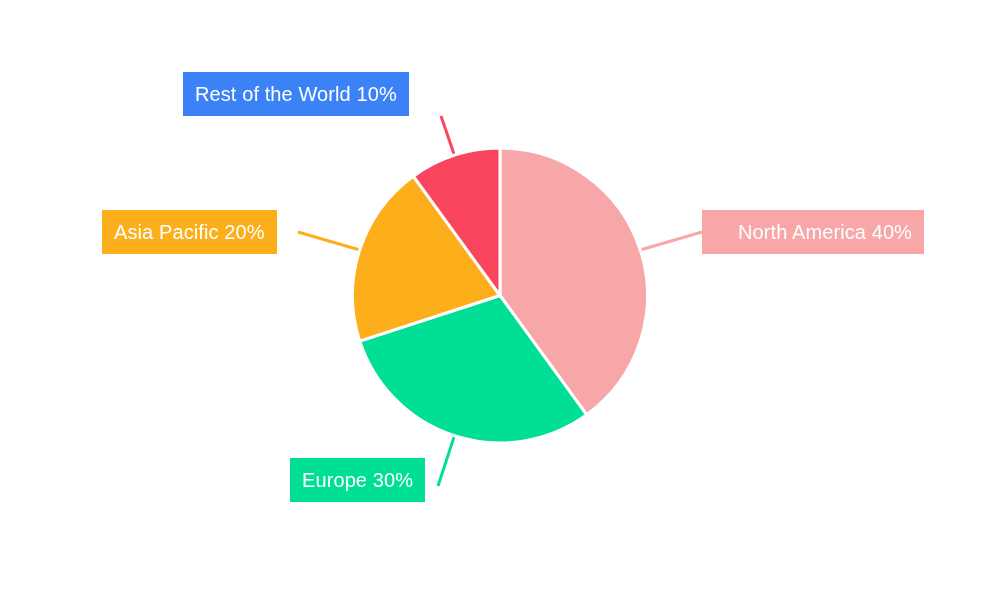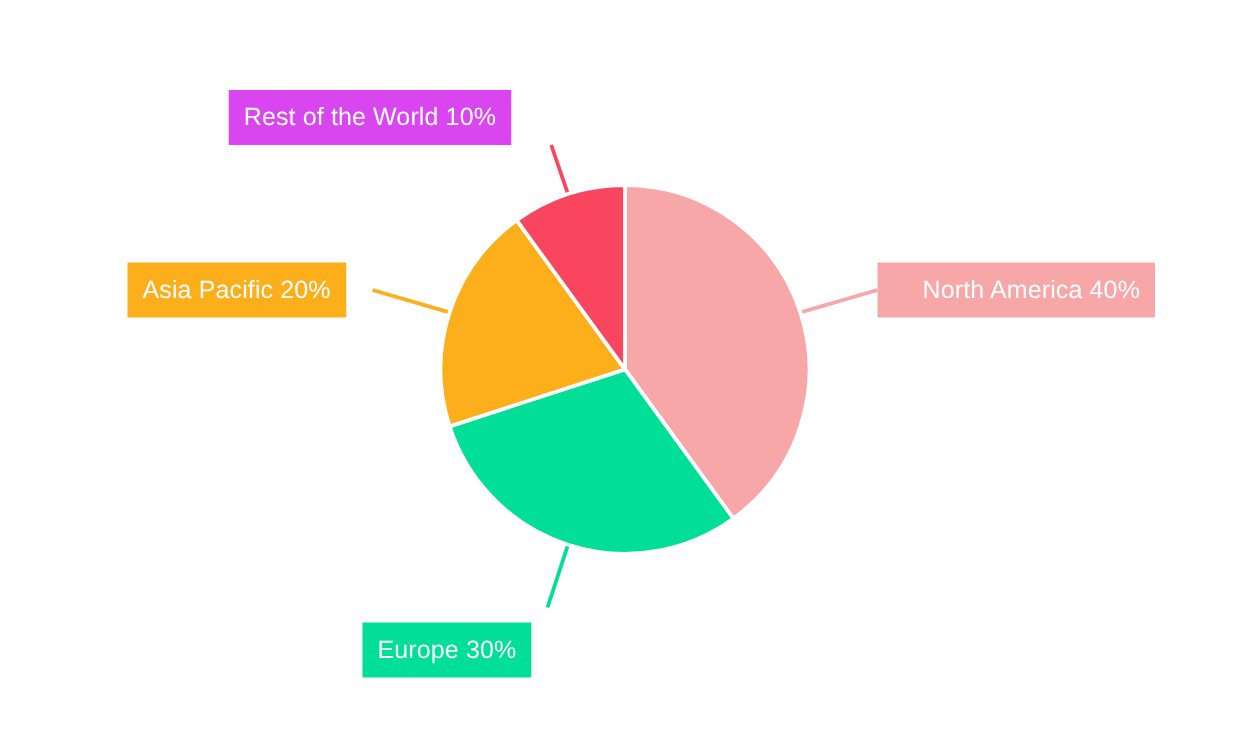--- a/index.html
+++ b/index.html
@@ -35,21 +35,21 @@
     font-family: "Liberation Sans", sans-serif;
     font-size: 20px;
     line-height: 1;
     white-space: nowrap;
     padding: 0 12px;
     height: 44px;
     box-sizing: border-box;
     letter-spacing: 0.1px;
   }
   #label-north-america { left: 702px; top: 210px; padding-left: 36px; }
-  #label-europe       { left: 290px; top: 498px; }
+  #label-europe       { left: 290px; top: 458px; }
   #label-asia-pacific { left: 102px; top: 210px; }
   #label-rest-world   { left: 183px; top: 72px;  }
 </style>
 </head>
 <body>
 
 <div id="canvas">
 
   <svg id="pie-svg" viewBox="0 0 1000 600">
     <g>
@@ -71,17 +71,17 @@
   </div>
 
   <div class="pie-label" id="label-europe" style="background: rgb(0, 223, 149);">
     <span>Europe 30%</span>
   </div>
 
   <div class="pie-label" id="label-asia-pacific" style="background: rgb(252, 174, 27); justify-content: center;">
     <span>Asia Pacific 20%</span>
   </div>
 
-  <div class="pie-label" id="label-rest-world" style="background: #d946ef;">
+  <div class="pie-label" id="label-rest-world" style="background: #3b82f6;">
     <span>Rest of the World 10%</span>
   </div>
 
 </div>
 
 </body></html>

